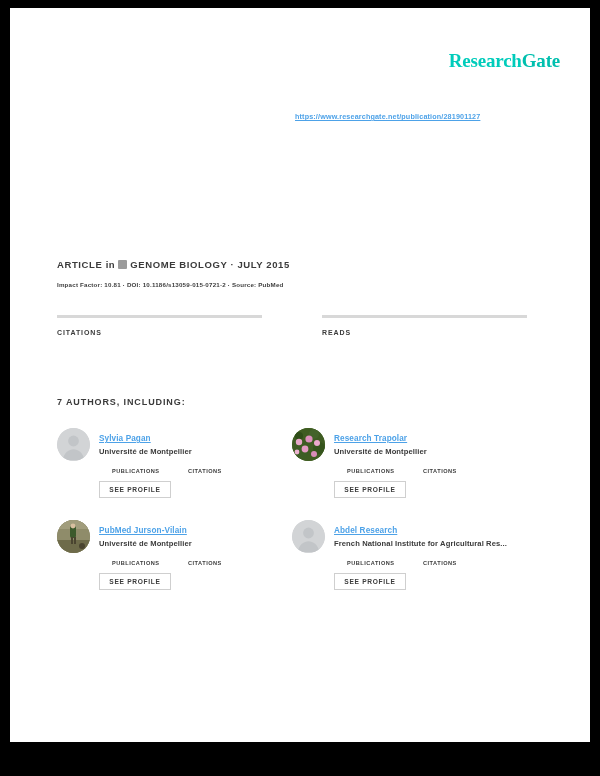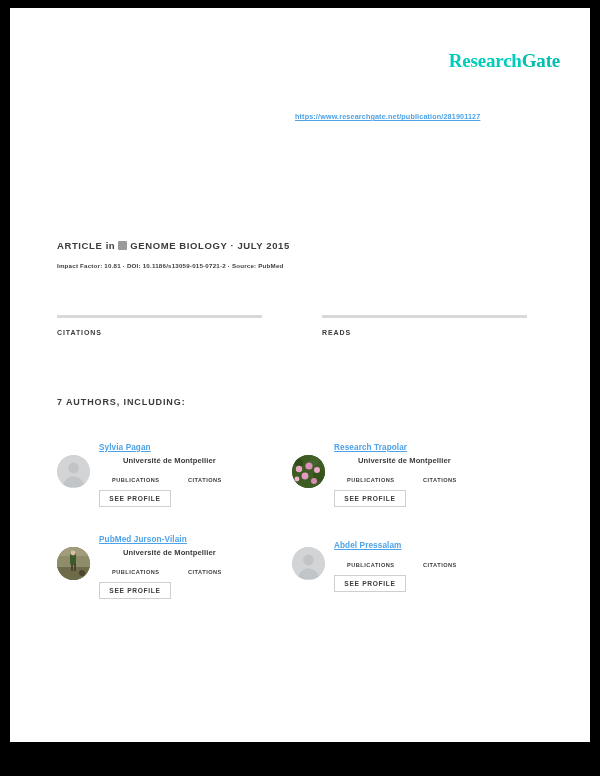--- a/index.html
+++ b/index.html
@@ -57,20 +57,21 @@
     top: 231px;
     width: 470px;
   }
   .meta-line1 {
     font-size: 9.5px;
     font-weight: bold;
     color: #3b3b3b;
     letter-spacing: 0.6px;
     line-height: 14px;
     white-space: nowrap;
+    margin-top: 19px;
   }
   .journal-icon {
     display: inline-block;
     width: 9px;
     height: 9px;
     background: #9b9b9b;
     vertical-align: -1px;
     margin: 0 3px;
     border-radius: 1px;
   }
@@ -132,21 +133,20 @@
     top: 415px;
     width: 470px;
     display: flex;
     flex-wrap: wrap;
   }
   .author {
     width: 235px;
     height: 92px;
     display: flex;
     box-sizing: border-box;
-    align-items: center;
   }
   .avatar {
     width: 33px;
     height: 33px;
     border-radius: 50%;
     flex: 0 0 33px;
     margin-top: 5px;
     overflow: hidden;
     position: relative;
     background: #d2d4d6;
@@ -174,21 +174,20 @@
   .author-affil {
     font-size: 7.6px;
     font-weight: bold;
     color: #3b3b3b;
     letter-spacing: 0.1px;
     line-height: 12px;
     white-space: nowrap;
     overflow: hidden;
     text-overflow: clip;
     margin-top: 1px;
-    margin-left: 24px;
   }
   .author-stats {
     margin-top: 5px;
     margin-left: 13px;
     display: flex;
     gap: 20px;
   }
   .astat { width: 56px; }
   .astat-value {
     font-size: 8px;
@@ -350,21 +349,22 @@
 
     <div class="author">
       <div class="avatar">
         <svg width="33" height="33" viewBox="0 0 33 33">
           <circle cx="16.5" cy="16.5" r="16.5" fill="#d2d4d6"></circle>
           <circle cx="16.5" cy="13" r="5.4" fill="#c2c5c8"></circle>
           <path d="M5.6 32 C7 24.5 12 21.2 16.5 21.2 C21 21.2 26 24.5 27.4 32 Z" fill="#c2c5c8"></path>
         </svg>
       </div>
       <div class="author-info">
-        <a class="author-name" href="#">Abdel Pressalam</a>
+        <a class="author-name" href="#">Abdel Research</a>
+        <div class="author-affil">French National Institute for Agricultural Res...</div>
         <div class="author-stats">
           <div class="astat">
             <div class="astat-value"></div>
             <div class="astat-label">PUBLICATIONS</div>
           </div>
           <div class="astat">
             <div class="astat-value"></div>
             <div class="astat-label">CITATIONS</div>
           </div>
         </div>

